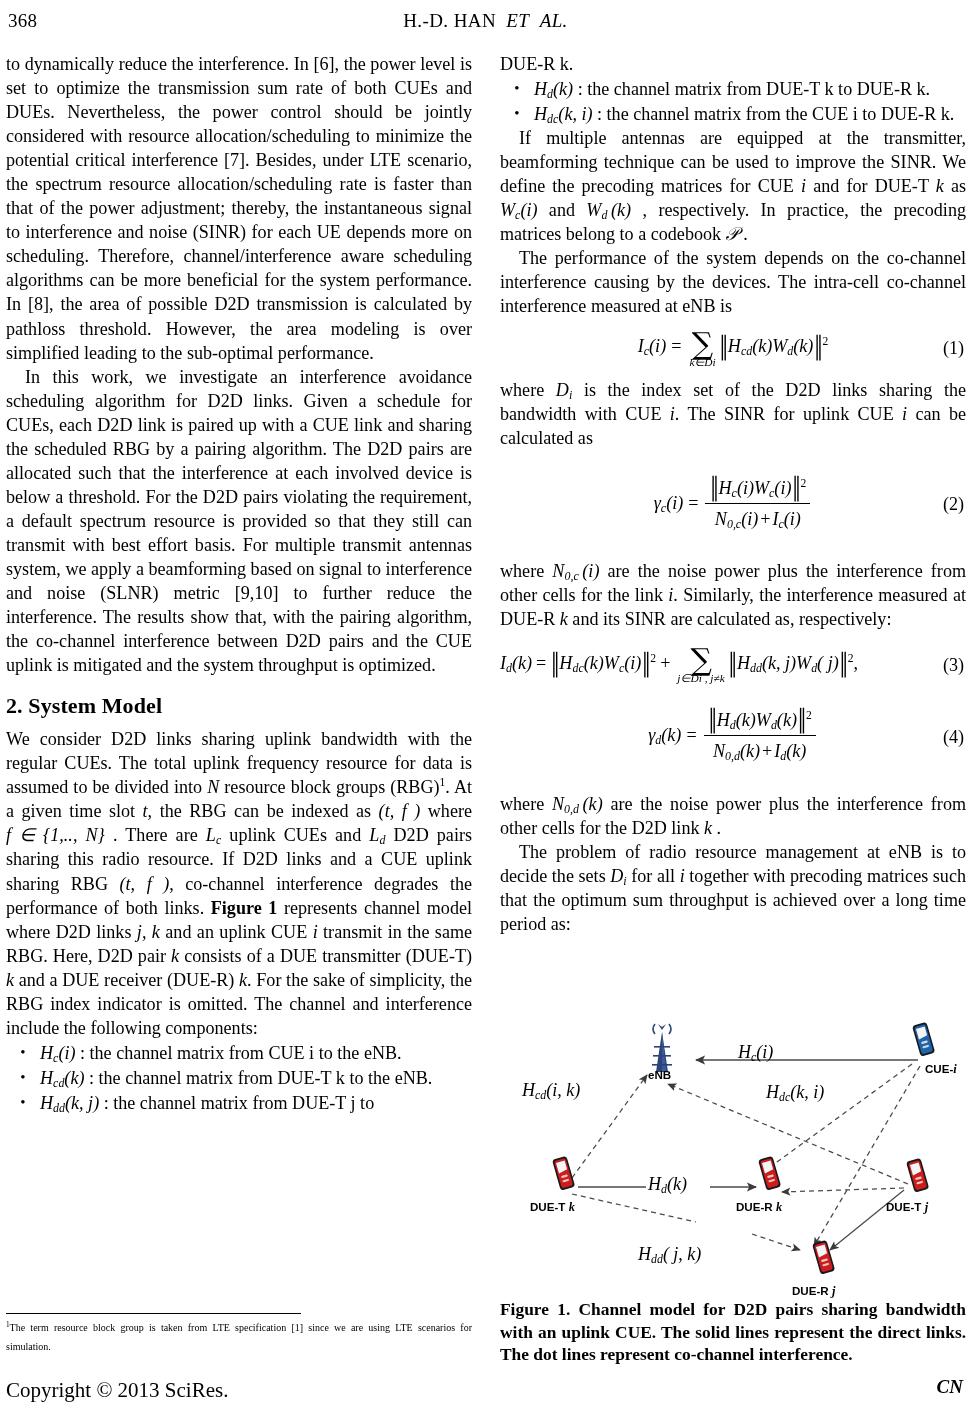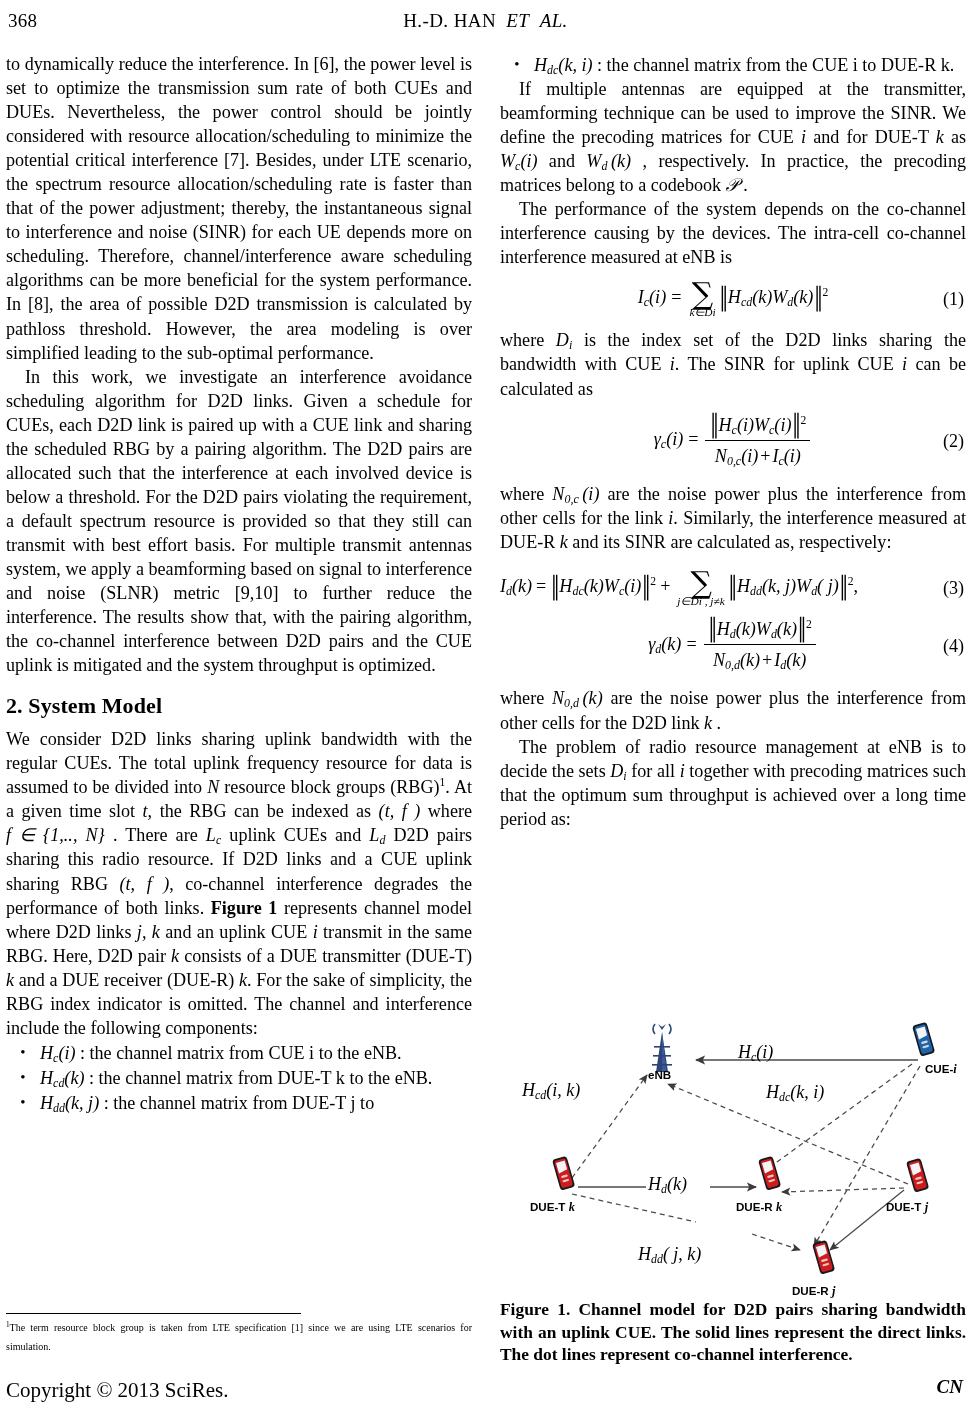--- a/index.html
+++ b/index.html
@@ -154,21 +154,21 @@
     line-height: 12px;
     font-style: italic;
     margin-top: 1px;
   }
 
   
   .frac {
     display: inline-block;
     vertical-align: middle;
     text-align: center;
-    margin: 0 2px;
+    margin: 14px 2px;
     position: relative;
     top: -1px;
   }
   .frac .num {
     display: block;
     padding: 0 4px 1px 4px;
     border-bottom: 1.2px solid #000;
     line-height: 1.5;
   }
   .frac .den {
@@ -281,21 +281,23 @@
     <p class="bullet"><span class="bdot"></span><span class="nowrapm"><span class="mi">H</span><sub class="ms">dd</sub><span class="mi">(k, j)</span></span><span> : the channel matrix from DUE-T j to</span></p>
   </div>
 
   <div class="footnote">
     <div class="rule"></div>
     <span><sup>1</sup><span>The term resource block group is taken from LTE specification [1] since we are using LTE scenarios for simulation.</span></span>
   </div>
 
   <div class="col col-right">
 
-
+    <p class="noind">DUE-R k.</p>
+
+    <p class="bullet"><span class="bdot"></span><span class="nowrapm"><span class="mi">H</span><sub class="ms">d</sub><span class="mi">(k)</span></span><span> : the channel matrix from DUE-T k to DUE-R k.</span></p>
 
     <p class="bullet"><span class="bdot"></span><span class="nowrapm"><span class="mi">H</span><sub class="ms">dc</sub><span class="mi">(k, i)</span></span><span> : the channel matrix from the CUE i to DUE-R k.</span></p>
 
     <p class="ind"><span>If multiple antennas are equipped at the transmitter, beamforming technique can be used to improve the SINR. We define the precoding matrices for CUE </span><span class="mi">i</span><span> and for DUE-T </span><span class="mi">k</span><span> as </span><span class="nowrapm"><span class="mi">W</span><sub class="ms">c</sub><span class="mi">(i)</span></span><span> and </span><span class="nowrapm"><span class="mi">W</span><sub class="ms">d</sub><span class="mi"> (k)</span></span><span> , respectively. In practice, the precoding matrices belong to a codebook </span><span class="cal">𝒫</span><span> .</span></p>
 
     <p class="ind">The performance of the system depends on the co-channel interference causing by the devices. The intra-cell co-channel interference measured at eNB is</p>
 
     <div class="eqrow">
       <span class="eqbody"><span class="nowrapm"><span class="mi">I</span><sub class="ms">c</sub><span class="mi">(i)</span></span><span class="mup" style="padding:0 5px">=</span><span class="sum"><span class="sig">∑</span><span class="lim">k∈Di</span></span><span class="norm"><span class="nbar">∥</span><span class="mi">H</span><sub class="ms">cd</sub><span class="mi">(k)</span><span class="mi">W</span><sub class="ms">d</sub><span class="mi">(k)</span><span class="nbar">∥</span><sup class="up">2</sup></span></span>
       <span class="eqnum">(1)</span>

